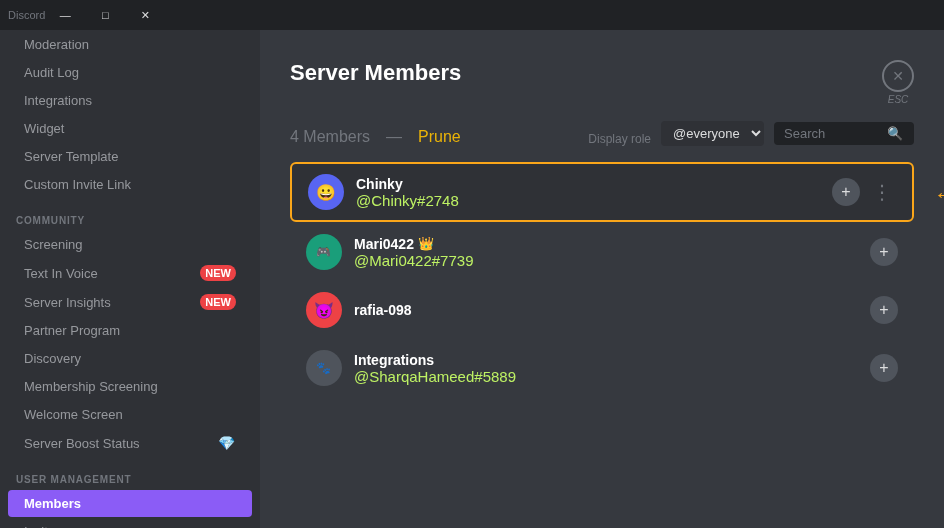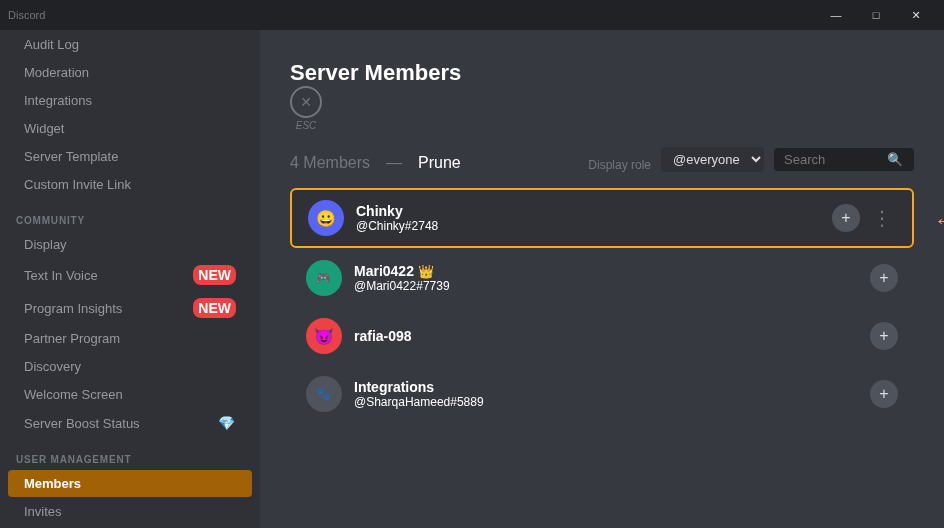--- a/index.html
+++ b/index.html
@@ -11,21 +11,20 @@
       color: #dcddde;
       overflow: hidden;
       display: flex;
       flex-direction: column;
     }
     .title-bar {
       height: 22px;
       background: #202225;
       display: flex;
       align-items: center;
-      justify-content: space-between;
       padding: 15px 8px;
       flex-shrink: 0;
     }
     .title-bar-left {
       display: flex;
       align-items: center;
       gap: 6px;
       font-size: 11px;
       color: #72767d;
     }
@@ -47,33 +46,33 @@
       padding: 6px 16px;
       font-size: 13px;
       color: #96989d;
       cursor: pointer;
       border-radius: 4px;
       margin: 1px 8px;
       display: flex;
       align-items: center;
       gap: 6px;
     }
-    .sidebar-item.active { background: #a16207; color: #ffffff; font-weight: 600; }
+    .sidebar-item.active { background: #8b5cf6; color: #ffffff; font-weight: 600; }
     .sidebar-section-label {
       font-size: 10px;
       font-weight: 700;
       color: #72767d;
       text-transform: uppercase;
       letter-spacing: 0.8px;
       padding: 16px 16px 4px 16px;
     }
     .new-badge {
       background: #ed4245;
       color: #ffffff;
-      font-size: 14px;
+      font-size: 11px;
       font-weight: 700;
       padding: 2px 5px;
       border-radius: 8px;
       margin-left: auto;
     }
     .boost-icon {
       margin-left: auto;
       color: #ff73fa;
       font-size: 14px;
     }
@@ -82,21 +81,20 @@
       background: #36393f;
       padding: 30px 30px 20px 30px;
       overflow-y: auto;
       position: relative;
     }
     .page-header {
       display: flex;
       align-items: flex-start;
       justify-content: space-between;
       margin-bottom: 16px;
-      flex-direction: column;
     }
     .page-title {
       font-size: 22px;
       font-weight: 700;
       color: #ffffff;
     }
     .esc-button {
       display: flex;
       flex-direction: column;
       align-items: center;
@@ -113,21 +111,21 @@
       justify-content: center;
       color: #72767d;
       font-size: 14px;
     }
     .esc-label {
       font-size: 10px;
       color: #72767d;
       font-style: italic;
     }
     .member-count-text { color: #72767d; }
-    .prune-link { color: #ffffff; cursor: pointer; }
+    .prune-link { color: #eab308; cursor: pointer; }
     .toolbar {
       display: flex;
       align-items: center;
       gap: 10px;
       margin-left: auto;
     }
     .display-role-label { font-size: 12px; color: #72767d; margin-top: 11px; }
     .display-role-select {
       background: #2f3136;
       border: none;
@@ -191,21 +189,21 @@
     .avatar-gray { background: #4f545c; color: #dcddde; font-size: 12px; }
     .member-info { flex: 1; }
     .member-name {
       font-size: 14px;
       font-weight: 600;
       color: #ffffff;
       display: flex;
       align-items: center;
       gap: 4px;
     }
-    .member-discrim { font-size: 12px; color: #ffffff; }
+    .member-discrim { font-size: 15px; color: #bef264; }
     .member-actions {
       display: flex;
       align-items: center;
       gap: 8px;
     }
     .action-btn {
       width: 28px;
       height: 28px;
       background: #4f545c;
       border-radius: 50%;
@@ -255,56 +253,59 @@
     <button class="win-btn">□</button>
     <button class="win-btn close">✕</button>
   </div>
 </div>
 
 <div class="app-body">
 
   <div class="sidebar">
 
     <div class="sidebar-item">
+      <span>Moderation</span>
+    </div>
+    <div class="sidebar-item">
       <span>Audit Log</span>
     </div>
     <div class="sidebar-item">
-      <span>Moderation</span>
-    </div>
-    <div class="sidebar-item">
       <span>Integrations</span>
     </div>
     <div class="sidebar-item">
       <span>Widget</span>
     </div>
     <div class="sidebar-item">
       <span>Server Template</span>
     </div>
     <div class="sidebar-item">
       <span>Custom Invite Link</span>
     </div>
 
     <div class="sidebar-section-label">COMMUNITY</div>
 
     <div class="sidebar-item">
-      <span>Display</span>
+      <span>Screening</span>
     </div>
     <div class="sidebar-item">
       <span>Text In Voice</span>
       <span class="new-badge">NEW</span>
     </div>
     <div class="sidebar-item">
-      <span>Program Insights</span>
+      <span>Server Insights</span>
       <span class="new-badge">NEW</span>
     </div>
     <div class="sidebar-item">
       <span>Partner Program</span>
     </div>
     <div class="sidebar-item">
       <span>Discovery</span>
+    </div>
+    <div class="sidebar-item">
+      <span>Membership Screening</span>
     </div>
     <div class="sidebar-item">
       <span>Welcome Screen</span>
     </div>
 
     <div class="sidebar-item">
       <span>Server Boost Status</span>
       <span class="boost-icon">💎</span>
     </div>
 

